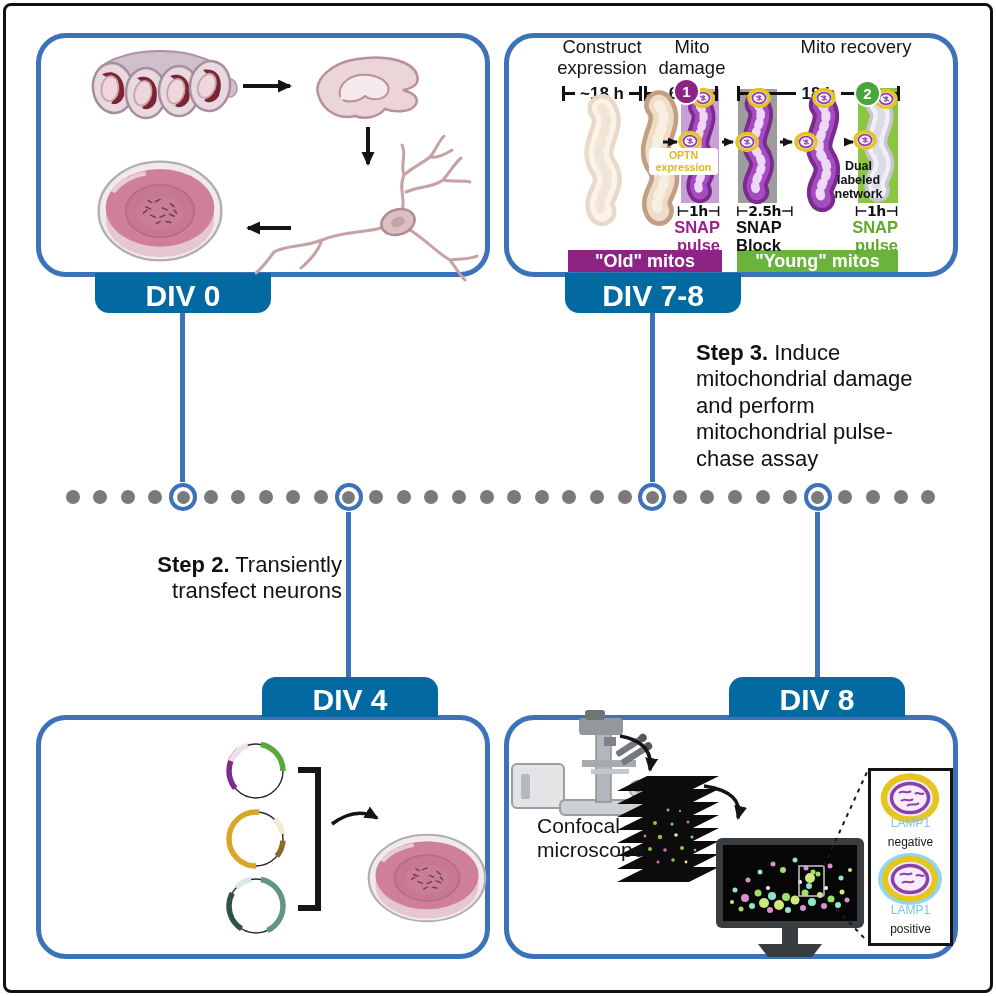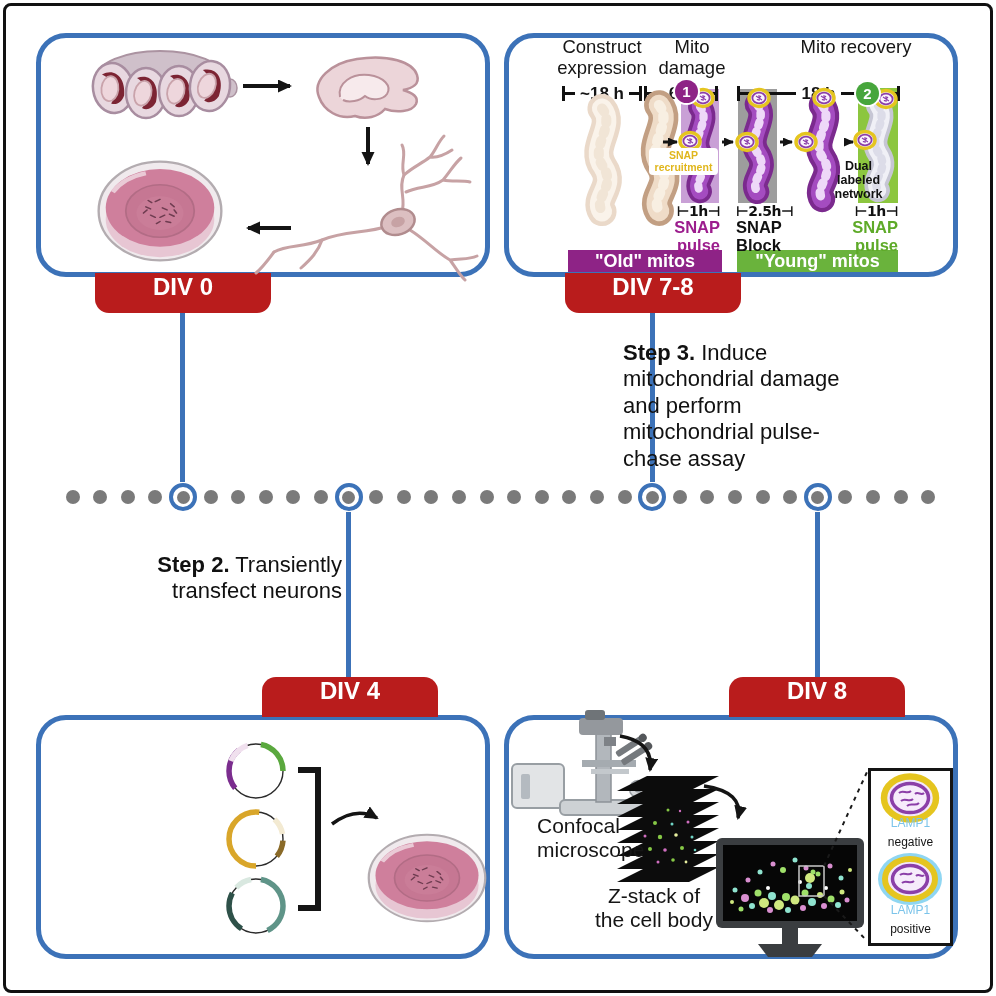--- a/index.html
+++ b/index.html
@@ -2,22 +2,22 @@
 <html><head>
 <meta charset="utf-8">
 <style>
   html,body{margin:0;padding:0;background:#fff;}
   .stage{position:relative;width:996px;height:996px;background:#fff;overflow:hidden;
          font-family:"Liberation Sans",sans-serif;color:#151515;}
   .layer{position:absolute;inset:0;}
   .abs{position:absolute;}
   .frame{position:absolute;left:3px;top:3px;right:3px;bottom:3px;border:3.5px solid #111;border-radius:8px;}
   .panel{position:absolute;background:#fff;border:5px solid #3c72b8;border-radius:30px;box-sizing:border-box;}
-  .tab{position:absolute;background:#b91c1c;color:#fff;font-weight:bold;font-size:24px;
-       display:flex;align-items:flex-start;justify-content:center;}
+  .tab{position:absolute;background:#0369a1;color:#fff;font-weight:bold;font-size:30px;
+       display:flex;align-items:flex-end;justify-content:center;}
   .tab.tb{border-radius:0 0 14px 14px;}
   .tab.tt{border-radius:14px 14px 0 0;}
   .vline{position:absolute;width:5px;background:#3c72b8;}
   .tdot{position:absolute;top:50%;width:14px;height:14px;margin:-7px 0 0 -7px;border-radius:50%;background:#7a7a7a;}
   .tring{position:absolute;top:50%;width:20px;height:20px;margin:-14px 0 0 -14px;border:4px solid #3c72b8;
          border-radius:50%;background:#fff;}
   .tring::after{content:"";position:absolute;left:50%;top:50%;width:13px;height:13px;margin:-6.5px;
          border-radius:50%;background:#7a7a7a;}
   .box{position:absolute;}
   .banner{position:absolute;height:22px;color:#fff;font-weight:bold;font-size:18px;
@@ -399,53 +399,52 @@
     </g>
     <g transform="translate(910,879)">
       <ellipse rx="32" ry="26" fill="#8fd6f2"></ellipse>
       <ellipse rx="25" ry="20" fill="#f3e7fa" stroke="#e5c51f" stroke-width="6"></ellipse>
       <ellipse rx="17.5" ry="13.5" fill="#f6ecfb" stroke="#8b3fa8" stroke-width="3.5"></ellipse>
       <path d="M-10,-4 C-6,-8 -2,-2 2,-6 M-8,4 C-4,0 0,6 4,2 M6,-3 C9,-6 12,-1 14,-4" fill="none" stroke="#8b3fa8" stroke-width="2"></path>
     </g>
   </svg>
 
   <div class="layer">
-    <div class="step" style="left:623px;top:340px;width:252px;">
+    <div class="step" style="left:696px;top:340px;width:252px;">
       <b>Step 3.</b><span> Induce mitochondrial damage and perform mitochondrial pulse-chase assay</span>
     </div>
     <div class="step" style="left:152px;top:552px;width:190px;text-align:right;">
       <b>Step 2.</b><span> Transiently transfect neurons</span>
     </div>
 
     <div class="ph" style="left:544px;top:37px;width:116px;">Construct expression</div>
     <div class="ph" style="left:652px;top:37px;width:80px;">Mito damage</div>
     <div class="ph" style="left:794px;top:37px;width:124px;">Mito recovery</div>
 
     <div class="badge" style="left:675px;top:80px;background:#8e2386;">1</div>
     <div class="badge" style="left:856px;top:82px;background:#47a63c;">2</div>
 
-    <div class="optn" style="left:649px;top:148px;width:67px;">SNAP recruitment</div>
+    <div class="optn" style="left:649px;top:148px;width:67px;">OPTN expression</div>
 
     <div class="ulab" style="left:646px;top:204px;width:74px;text-align:right;">
       <span class="t">⊢1h⊣</span>
       <span class="l" style="color:#9c1d8d;">SNAP pulse</span>
     </div>
     <div class="ulab" style="left:736px;top:204px;width:78px;text-align:left;">
       <span class="t">⊢2.5h⊣</span>
       <span class="l" style="color:#111;">SNAP Block</span>
     </div>
     <div class="ulab" style="left:824px;top:204px;width:74px;text-align:right;">
       <span class="t">⊢1h⊣</span>
       <span class="l" style="color:#5eaa28;">SNAP pulse</span>
     </div>
 
     <div class="dual" style="left:830px;top:159px;width:57px;">Dual labeled network</div>
 
 
     <div class="lbl" style="left:516px;top:814px;width:126px;margin-left:21px;">Confocal microscope</div>
-    <div class="lbl" style="left:592px;top:884px;width:124px;text-align:center;">Z-stack of the cell body</div>
 
     <div class="legtxt cyan" style="left:870px;top:817px;width:81px;">LAMP1</div>
     <div class="legtxt" style="left:870px;top:836px;width:81px;">negative</div>
     <div class="legtxt cyan" style="left:870px;top:904px;width:81px;">LAMP1</div>
     <div class="legtxt" style="left:870px;top:923px;width:81px;">positive</div>
   </div>
 </div>
 
 </body></html>

